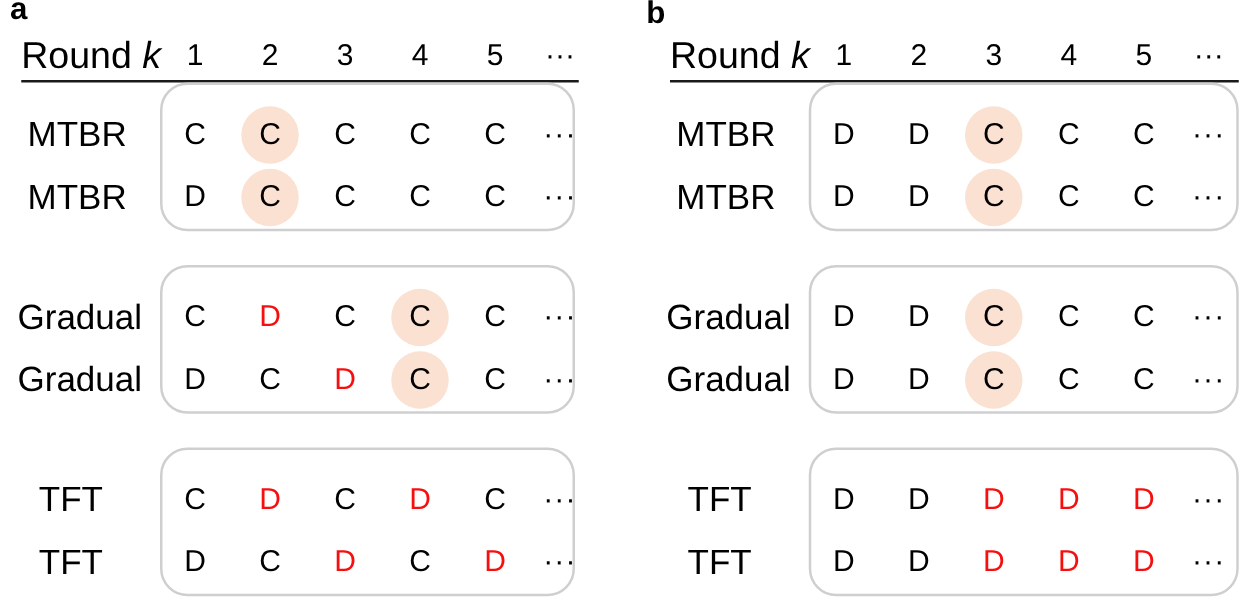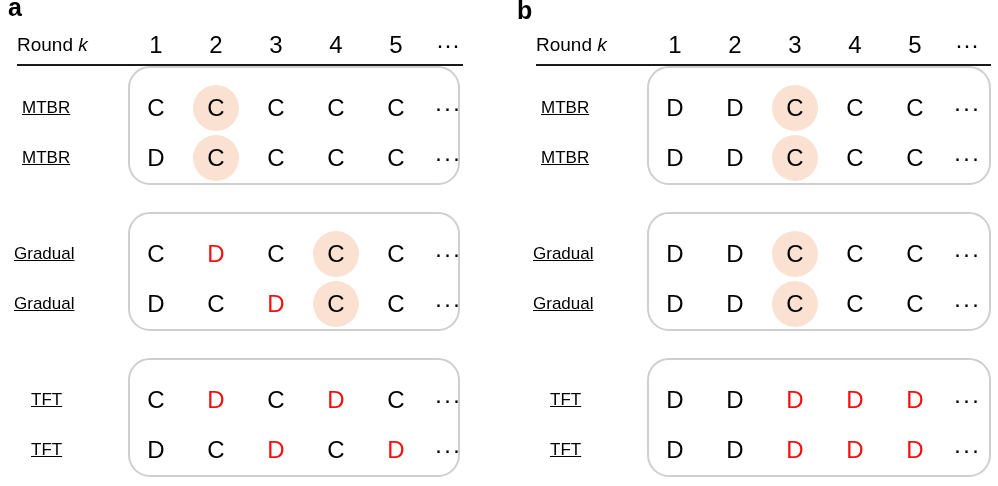--- a/index.html
+++ b/index.html
@@ -44,21 +44,21 @@
     position: absolute;
     left: 0;
     top: 30px;
     width: 499px;
     height: 30px;
   }
   .header-label {
     position: absolute;
     left: 17px;
     top: 0;
-    font-size: 19px;
+    font-size: 30px;
     line-height: 30px;
     white-space: nowrap;
   }
   .header-label .k-italic {
     font-style: italic;
   }
   .header-rule {
     position: absolute;
     left: 17px;
     top: 64px;
@@ -83,25 +83,24 @@
     position: absolute;
     border: 2px solid #cfcfcf;
     border-radius: 22px;
     background: transparent;
     box-sizing: border-box;
   }
 
   
   .row-label {
     position: absolute;
-    font-size: 17px;
+    font-size: 28px;
     line-height: 26px;
     white-space: nowrap;
     text-align: center;
-    text-decoration: underline;
   }
   .cell {
     position: absolute;
     width: 40px;
     text-align: center;
     font-size: 24px;
     line-height: 26px;
   }
   .cell.defect {
     color: #f60f0f;

